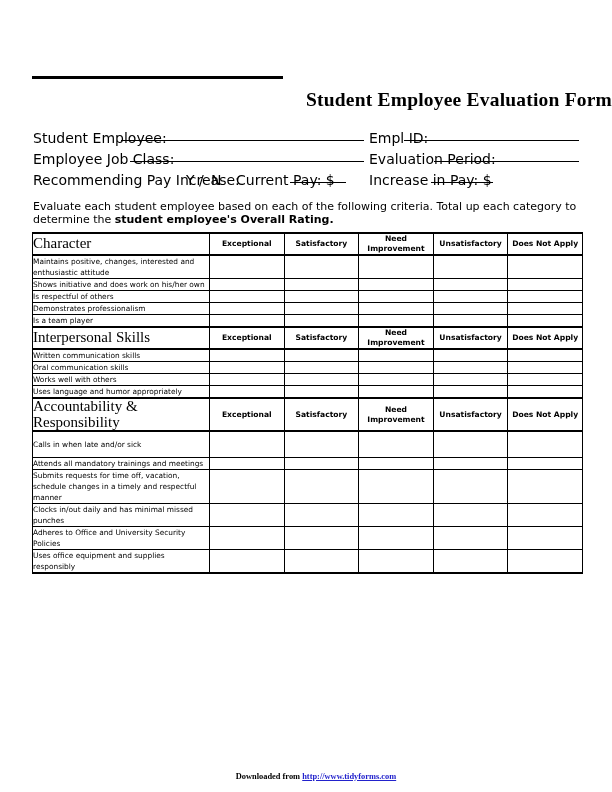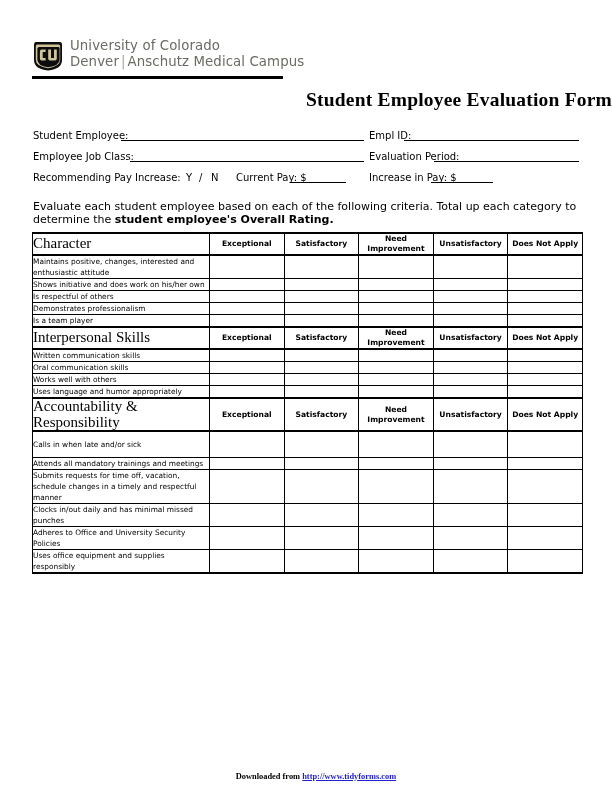--- a/index.html
+++ b/index.html
@@ -76,21 +76,21 @@
     letter-spacing: 0.2px;
   }
 
   
   .fields {
     position: absolute;
     left: 33px;
     top: 128px;
     width: 546px;
     font-family: "DejaVu Sans", sans-serif;
-    font-size: 10px;
+    font-size: 14px;
   }
   .field-row {
     position: relative;
     height: 21px;
     white-space: nowrap;
   }
   .fl {
     position: absolute;
     top: 2px;
     white-space: nowrap;
@@ -180,35 +180,20 @@
   .footer .url {
     color: #2222cc;
     text-decoration: underline;
   }
 </style>
 </head>
 <body>
 
 <div class="page">
 
-  <div class="header">
-    <div class="logo-mark">
-      <svg width="32" height="33" viewBox="0 0 32 33">
-        <path d="M4 3 H28 Q30 3 30 6 V21 Q30 30 16 31.5 Q2 30 2 21 V6 Q2 3 4 3 Z" fill="#0d0d0d"></path>
-        <path d="M5.2 5.4 H26.8 Q28.2 5.4 28.2 7.4 V20.6 Q28.2 27.6 16 29.2 Q3.8 27.6 3.8 20.6 V7.4 Q3.8 5.4 5.2 5.4 Z" fill="#cfc49a"></path>
-        <path d="M7.2 8 H26.8 Q27.6 8 27.6 9.6 V20.4 Q27.6 26.6 16 28.2 Q5.4 26.6 5.4 20.4 V9.6 Q5.4 8 7.2 8 Z" fill="#0d0d0d"></path>
-        <path d="M13.6 10.4 H9.6 Q7.9 10.4 7.9 12.4 V19.6 Q7.9 21.6 9.6 21.6 H13.6 V18.9 H10.7 V13.1 H13.6 Z" fill="#cfc49a"></path>
-        <path d="M16.2 10.4 H19.0 V18.9 H22.0 V10.4 H24.8 V19.6 Q24.8 21.6 23.1 21.6 H17.9 Q16.2 21.6 16.2 19.6 Z" fill="#cfc49a"></path>
-      </svg>
-    </div>
-    <div class="logo-text">
-      <div class="logo-line1">University of Colorado</div>
-      <div class="logo-line2"><span>Denver</span><span class="sep">|</span><span>Anschutz Medical Campus</span></div>
-    </div>
-  </div>
   <div class="header-rule"></div>
 
   <div class="doc-title">Student Employee Evaluation Form</div>
 
   <div class="fields">
 
     <div class="field-row">
       <span class="fl" style="left:0px;">Student Employee:</span>
       <span class="rule" style="left:88px; width:243px;"></span>
       <span class="fl" style="left:336px;">Empl ID:</span>

